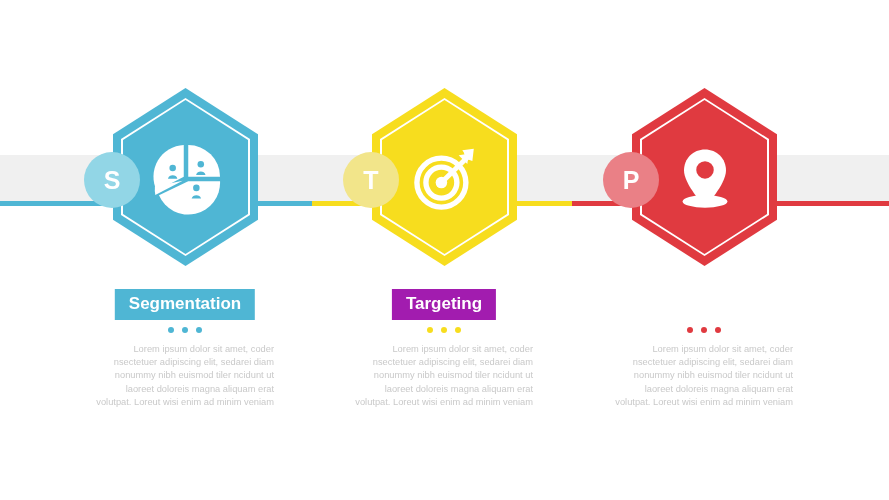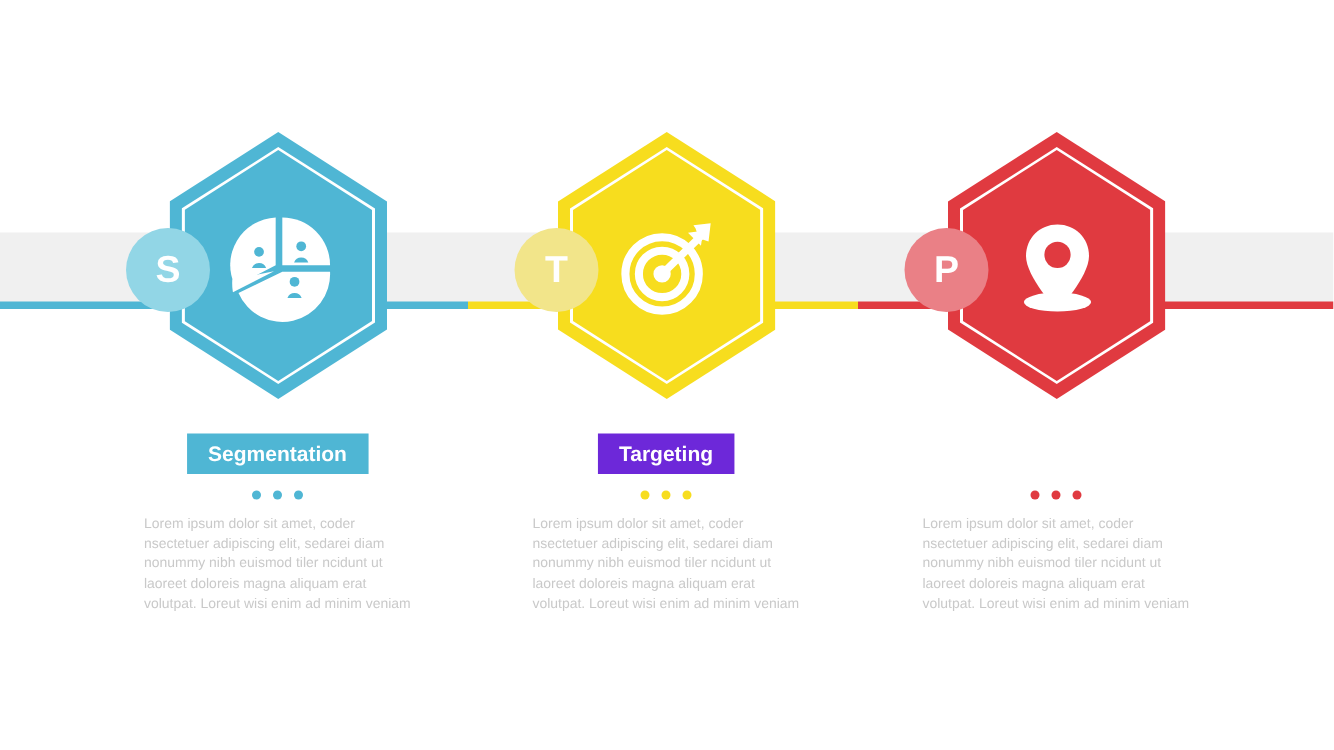--- a/index.html
+++ b/index.html
@@ -99,26 +99,26 @@
   }
 
   
   .title-pill {
     position: absolute;
     top: 289px;
     left: 50%;
     transform: translateX(-50%);
     padding: 5px 14px 6px 14px;
     color: #ffffff;
-    font-size: 14px;
+    font-size: 17px;
     font-weight: bold;
     white-space: nowrap;
   }
   .pill-blue   { background: #4fb6d4; }
-  .pill-yellow { background: #6d28d9; }
+  .pill-yellow { background: #a21caf; }
   .pill-red    { background: #e03a40; }
 
   
   .dots {
     position: absolute;
     top: 327px;
     left: 50%;
     transform: translateX(-50%);
     display: flex;
     gap: 8px;
@@ -128,21 +128,21 @@
   .dot-yellow { background: #f7dd1e; }
   .dot-red    { background: #e03a40; }
 
   
   .body-text {
     position: absolute;
     top: 343px;
     left: 50%;
     transform: translateX(-50%);
     width: 178px;
-    text-align: left;
+    text-align: right;
     color: #c9c9c9;
     font-size: 9.3px;
     line-height: 13.2px;
   }
 </style>
 </head>
 <body>
 
 <div id="stage">
 

